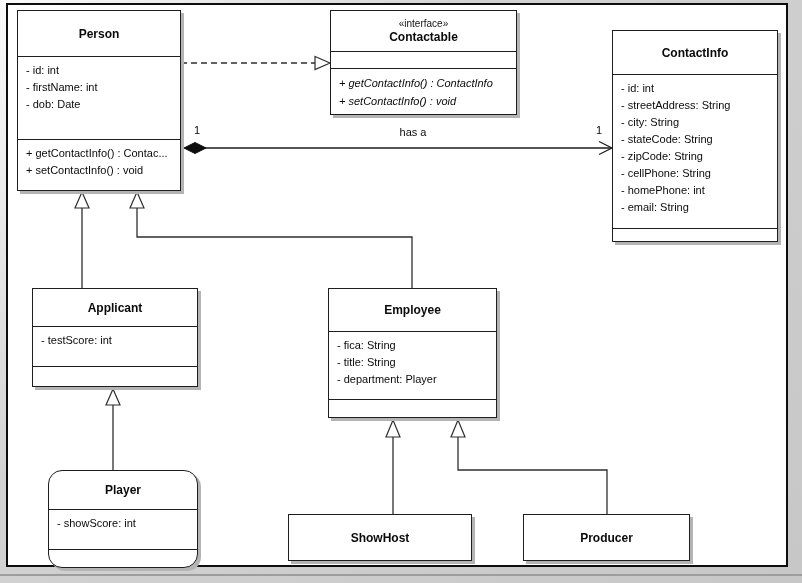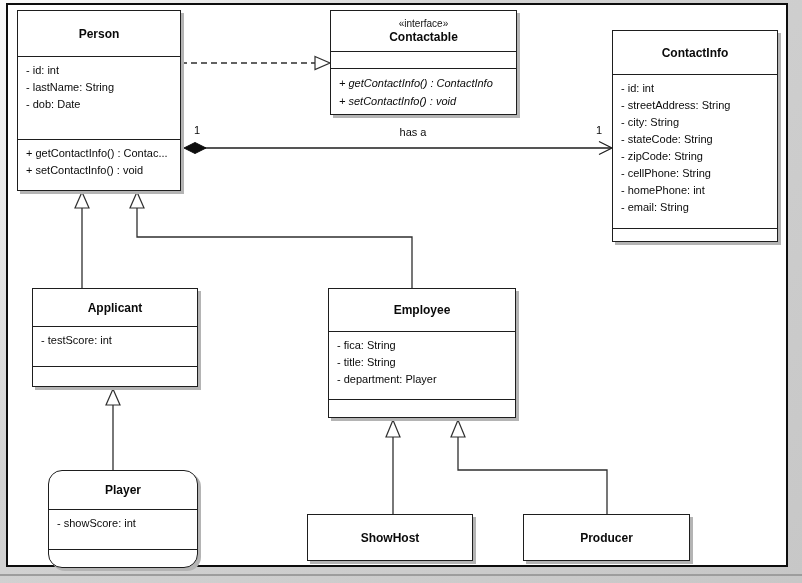--- a/index.html
+++ b/index.html
@@ -96,21 +96,21 @@
   <span class="edge-label" style="left:194px;top:124px;">1</span>
   <span class="edge-label lbl-center" style="left:383px;top:126px;width:60px;">has a</span>
   <span class="edge-label" style="left:596px;top:124px;">1</span>
 
   <div class="uml-class" style="left:17px;top:10px;width:164px;height:181px;">
     <div class="uml-title" style="height:45px;">
       <span>Person</span>
     </div>
     <div class="uml-compart" style="height:83px;">
       <div>- id: int</div>
-      <div>- lastName: String</div>
+      <div>- firstName: int</div>
       <div>- dob: Date</div>
     </div>
     <div class="uml-compart grow">
       <div>+ getContactInfo() : Contac...</div>
       <div>+ setContactInfo() : void</div>
     </div>
   </div>
 
   <div class="uml-class" style="left:330px;top:10px;width:187px;height:105px;">
     <div class="uml-title" style="height:40px;">
@@ -144,21 +144,21 @@
   <div class="uml-class" style="left:32px;top:288px;width:166px;height:99px;">
     <div class="uml-title" style="height:37px;">
       <span>Applicant</span>
     </div>
     <div class="uml-compart" style="height:40px;">
       <div>- testScore: int</div>
     </div>
     <div class="uml-compart grow"></div>
   </div>
 
-  <div class="uml-class" style="left:328px;top:288px;width:188px;height:130px;">
+  <div class="uml-class" style="left:328px;top:288px;width:169px;height:130px;">
     <div class="uml-title" style="height:42px;">
       <span>Employee</span>
     </div>
     <div class="uml-compart" style="height:68px;">
       <div>- fica: String</div>
       <div>- title: String</div>
       <div>- department: Player</div>
     </div>
     <div class="uml-compart grow"></div>
   </div>
@@ -166,21 +166,21 @@
   <div class="uml-class" style="left:48px;top:470px;width:150px;height:98px;border-radius:14px;">
     <div class="uml-title" style="height:38px;">
       <span>Player</span>
     </div>
     <div class="uml-compart" style="height:40px;">
       <div>- showScore: int</div>
     </div>
     <div class="uml-compart grow"></div>
   </div>
 
-  <div class="uml-class" style="left:307px;top:514px;width:166px;height:47px;">
+  <div class="uml-class" style="left:288px;top:514px;width:184px;height:47px;">
     <div class="uml-title" style="flex:1 1 auto;">
       <span>ShowHost</span>
     </div>
   </div>
 
   <div class="uml-class" style="left:523px;top:514px;width:167px;height:47px;">
     <div class="uml-title" style="flex:1 1 auto;">
       <span>Producer</span>
     </div>
   </div>

